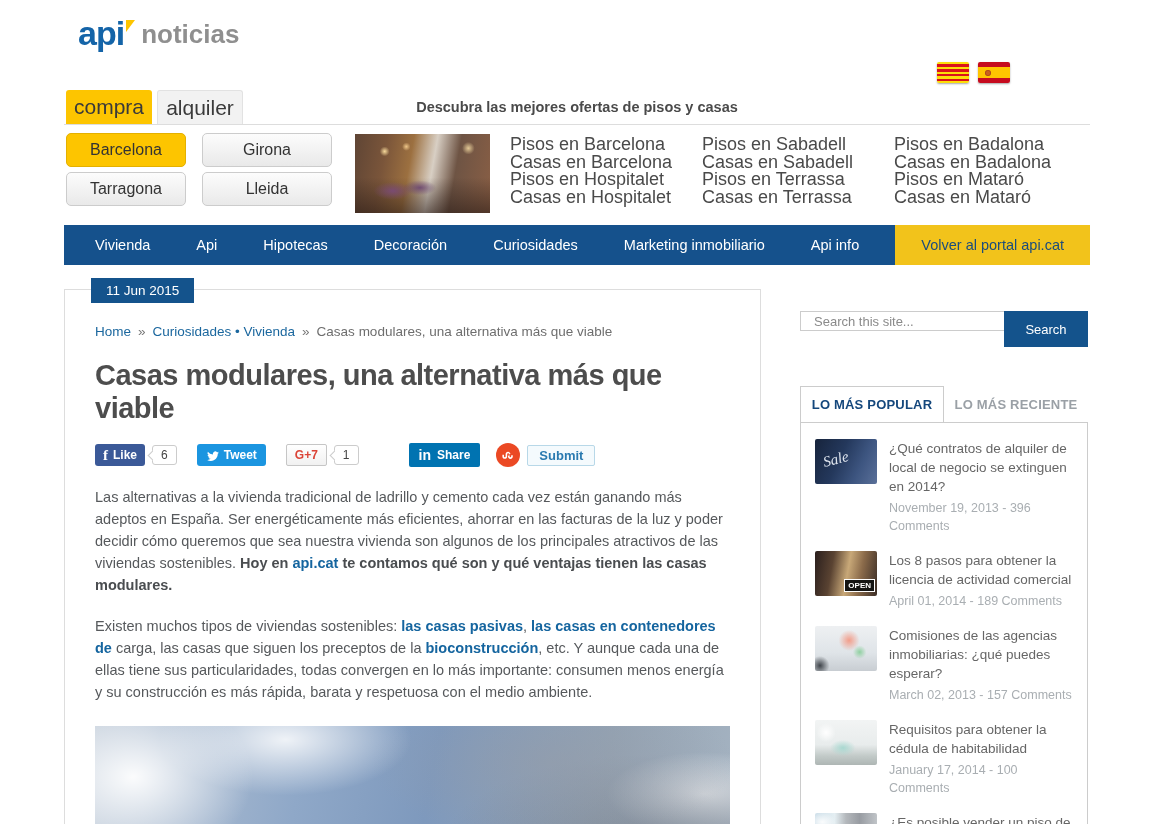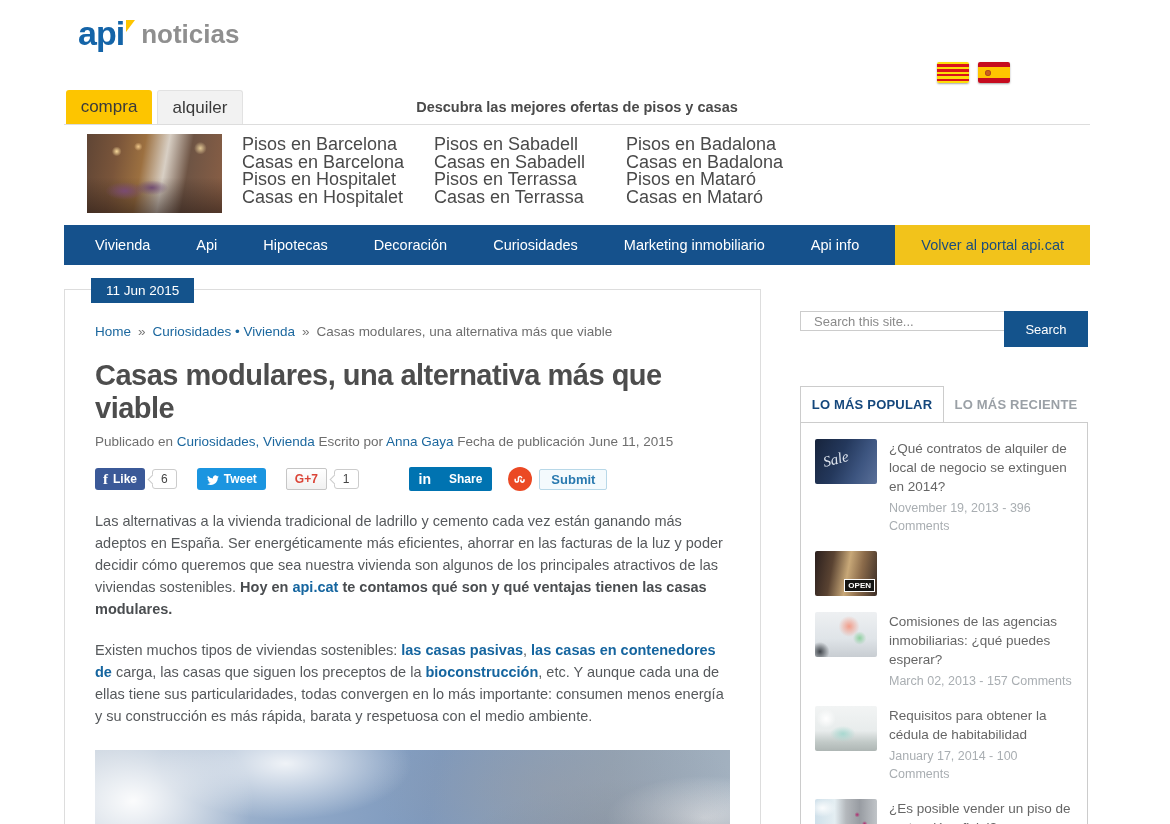--- a/index.html
+++ b/index.html
@@ -18,21 +18,21 @@
   .flag { width:32px; height:21px; border-radius:2px; box-shadow:0 1px 2px rgba(0,0,0,.35); cursor:pointer; position:relative; }
   .flag-cat { background:repeating-linear-gradient(180deg,#fcdd09 0 2.4px,#da121a 2.4px 4.8px); }
   .flag-esp { background:linear-gradient(180deg,#c60b1e 0 25%,#ffc400 25% 75%,#c60b1e 75% 100%); }
   .flag-esp::before { content:""; position:absolute; left:7px; top:8px; width:6px; height:6px; border-radius:50%;
       background:radial-gradient(circle at 50% 50%, #c8601e 0 40%, #a0341a 70%); }
 
   
   .tab-strip { margin-top:36px; height:35px; position:relative; border-bottom:1px solid #ddd; }
   .buy-tabs { position:absolute; left:2px; bottom:0; display:flex; gap:5px; }
   .buy-tab { width:86px; height:34px; display:flex; align-items:center; justify-content:center;
-      font-size:17px; color:#3a3a3a; cursor:pointer; border-radius:3px 3px 0 0; }
+      font-size:21px; color:#3a3a3a; cursor:pointer; border-radius:3px 3px 0 0; }
   .buy-tab.active { background:#fdc500; }
   .buy-tab.inactive { background:#f2f2f2; border:1px solid #e2e2e2; border-bottom:none; }
   .slogan { position:absolute; left:0; right:0; bottom:9px; text-align:center; font-size:14.5px; font-weight:bold; color:#4a4a4a; }
 
   
   .band { display:flex; margin-top:8px; height:82px; }
   .city-grid { display:grid; grid-template-columns:120px 130px; grid-auto-rows:34px; column-gap:16px; row-gap:5px; margin-left:2px; }
   .city-btn { display:flex; align-items:center; justify-content:center; font-size:16px; color:#333;
       border-radius:5px; cursor:pointer; background:linear-gradient(180deg,#fcfcfc,#e9e9e9); border:1px solid #ccc; }
   .city-btn.active { background:#fdc500; border:1px solid #e4b000; }
@@ -74,21 +74,21 @@
   .fb-f { font-family:"Liberation Serif",serif; font-size:15px; font-weight:bold; margin-right:5px; }
   .count-bubble { position:relative; height:20px; display:inline-flex; align-items:center; padding:0 8px; margin-left:7px;
       border:1px solid #ccc; border-radius:3px; background:#fff; font-size:12px; color:#444; }
   .count-bubble::before { content:""; position:absolute; left:-4px; top:6px; width:6px; height:6px; background:#fff;
       border-left:1px solid #ccc; border-bottom:1px solid #ccc; transform:rotate(45deg); }
   .tw-btn { display:inline-flex; align-items:center; gap:5px; height:22px; padding:0 9px; margin-left:20px;
       background:#1b95e0; border-radius:3px; color:#fff; font-size:12px; font-weight:bold; cursor:pointer; }
   .gp-btn { display:inline-flex; align-items:center; height:22px; padding:0 8px; margin-left:20px;
       background:linear-gradient(180deg,#fff,#f1f1f1); border:1px solid #c6c6c6; border-radius:2px;
       color:#db4437; font-size:12px; font-weight:bold; cursor:pointer; }
-  .li-btn { display:inline-flex; align-items:center; gap:18px; height:24px; padding:0 10px; margin-left:50px;
+  .li-btn { display:inline-flex; align-items:center; gap:6px; height:24px; padding:0 10px; margin-left:50px;
       background:#0073b1; border-radius:2px; color:#fff; cursor:pointer; }
   .li-in { font-size:14px; font-weight:bold; }
   .li-share { font-size:12px; font-weight:bold; }
   .su-circle { width:24px; height:24px; border-radius:50%; background:#eb4924; margin-left:16px;
       display:inline-flex; align-items:center; justify-content:center; cursor:pointer; }
   .su-btn { margin-left:7px; border:1px solid #b8d8e8; background:#f4fafd; color:#2a7ab0;
       font-size:13px; font-weight:bold; padding:2px 11px; border-radius:2px; cursor:pointer; }
 
   .para { margin-top:19px; font-size:14.5px; line-height:22px; color:#56595c; }
   .para .bold-dark { font-weight:bold; color:#4a4d50; }
@@ -168,20 +168,26 @@
 
     <div class="tab-strip">
       <div class="buy-tabs">
         <div class="buy-tab active">compra</div>
         <div class="buy-tab inactive">alquiler</div>
       </div>
       <div class="slogan">Descubra las mejores ofertas de pisos y casas</div>
     </div>
 
     <div class="band">
+      <div class="city-grid">
+        <div class="city-btn active">Barcelona</div>
+        <div class="city-btn">Girona</div>
+        <div class="city-btn">Tarragona</div>
+        <div class="city-btn">Lleida</div>
+      </div>
       <div class="band-photo"></div>
       <div class="prop-links">
         <div class="prop-col">
           <a>Pisos en Barcelona</a>
           <a>Casas en Barcelona</a>
           <a>Pisos en Hospitalet</a>
           <a>Casas en Hospitalet</a>
         </div>
         <div class="prop-col">
           <a>Pisos en Sabadell</a>
@@ -213,28 +219,20 @@
 
       <div class="article-card">
         <div class="date-badge">11 Jun 2015</div>
 
         <div class="breadcrumb">
           <a>Home</a><span class="crumb-sep">»</span><a>Curiosidades • Vivienda</a><span class="crumb-sep">»</span><span>Casas modulares, una alternativa más que viable</span>
         </div>
 
         <h1 class="post-title">Casas modulares, una alternativa más que viable</h1>
 
-        <div class="post-meta">
-          <span>Publicado en</span>
-          <a>Curiosidades, Vivienda</a>
-          <span>Escrito por</span>
-          <a>Anna Gaya</a>
-          <span>Fecha de publicación</span>
-          <span>June 11, 2015</span>
-        </div>
 
         <div class="social-row">
           <span class="fb-btn">
               <span class="fb-f">f</span>
               <span>Like</span>
             </span>
           <span class="count-bubble">6</span>
           <span class="tw-btn">
             <svg viewBox="0 0 24 24" width="13" height="13" fill="#fff">
                 <path d="M23 5.1c-.8.4-1.7.6-2.6.8a4.5 4.5 0 0 0-7.7 4.1A12.8 12.8 0 0 1 3.4 5a4.5 4.5 0 0 0 1.4 6 4.4 4.4 0 0 1-2-.5v.1a4.5 4.5 0 0 0 3.6 4.4 4.6 4.6 0 0 1-2 .1 4.5 4.5 0 0 0 4.2 3.1A9 9 0 0 1 2 20.1a12.7 12.7 0 0 0 6.9 2c8.3 0 12.8-6.9 12.8-12.8v-.6c.9-.6 1.6-1.4 2.2-2.3-.8.4-1.7.6-2.6.7a4.5 4.5 0 0 0 2-2.5z"></path>
@@ -282,20 +280,24 @@
             <div class="post-text">
               <div class="post-item-title">¿Qué contratos de alquiler de local de negocio se extinguen en 2014?</div>
               <div class="post-item-meta">November 19, 2013 - 396 Comments</div>
             </div>
           </div>
 
           <div class="post-item">
             <div class="post-thumb thumb-open">
                 <span>OPEN</span>
               </div>
+            <div class="post-text">
+              <div class="post-item-title">Los 8 pasos para obtener la licencia de actividad comercial</div>
+              <div class="post-item-meta">April 01, 2014 - 189 Comments</div>
+            </div>
           </div>
 
           <div class="post-item">
             <div class="post-thumb thumb-hands"></div>
             <div class="post-text">
               <div class="post-item-title">Comisiones de las agencias inmobiliarias: ¿qué puedes esperar?</div>
               <div class="post-item-meta">March 02, 2013 - 157 Comments</div>
             </div>
           </div>
 

